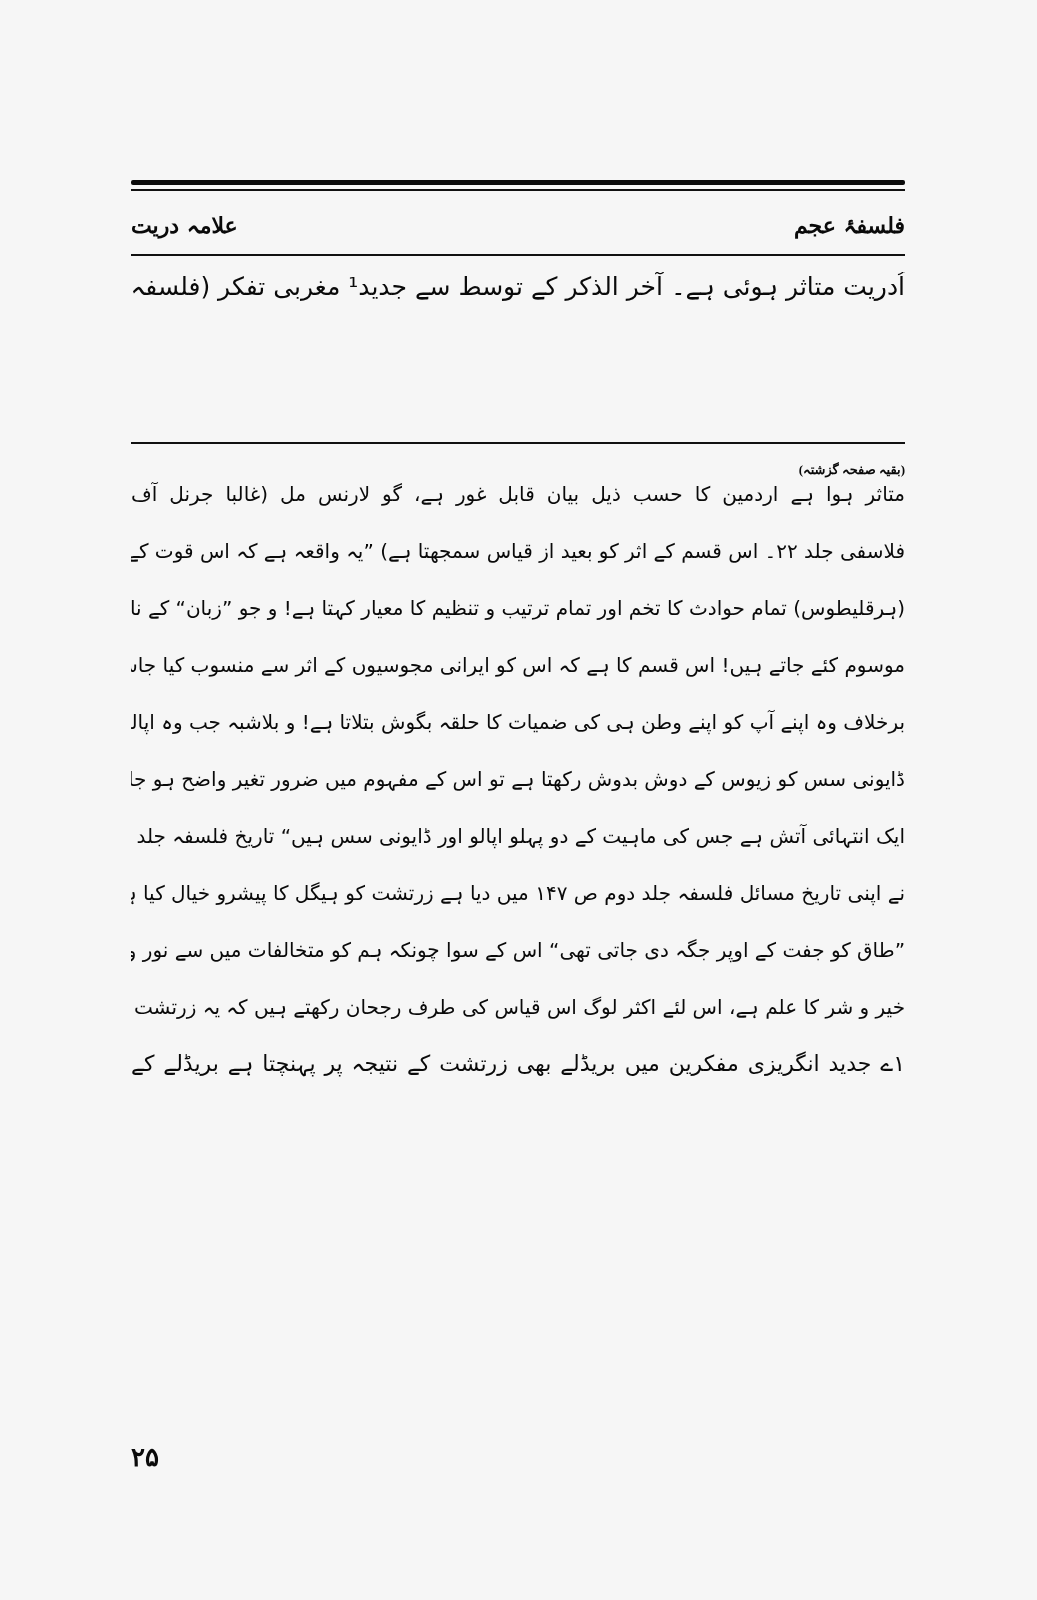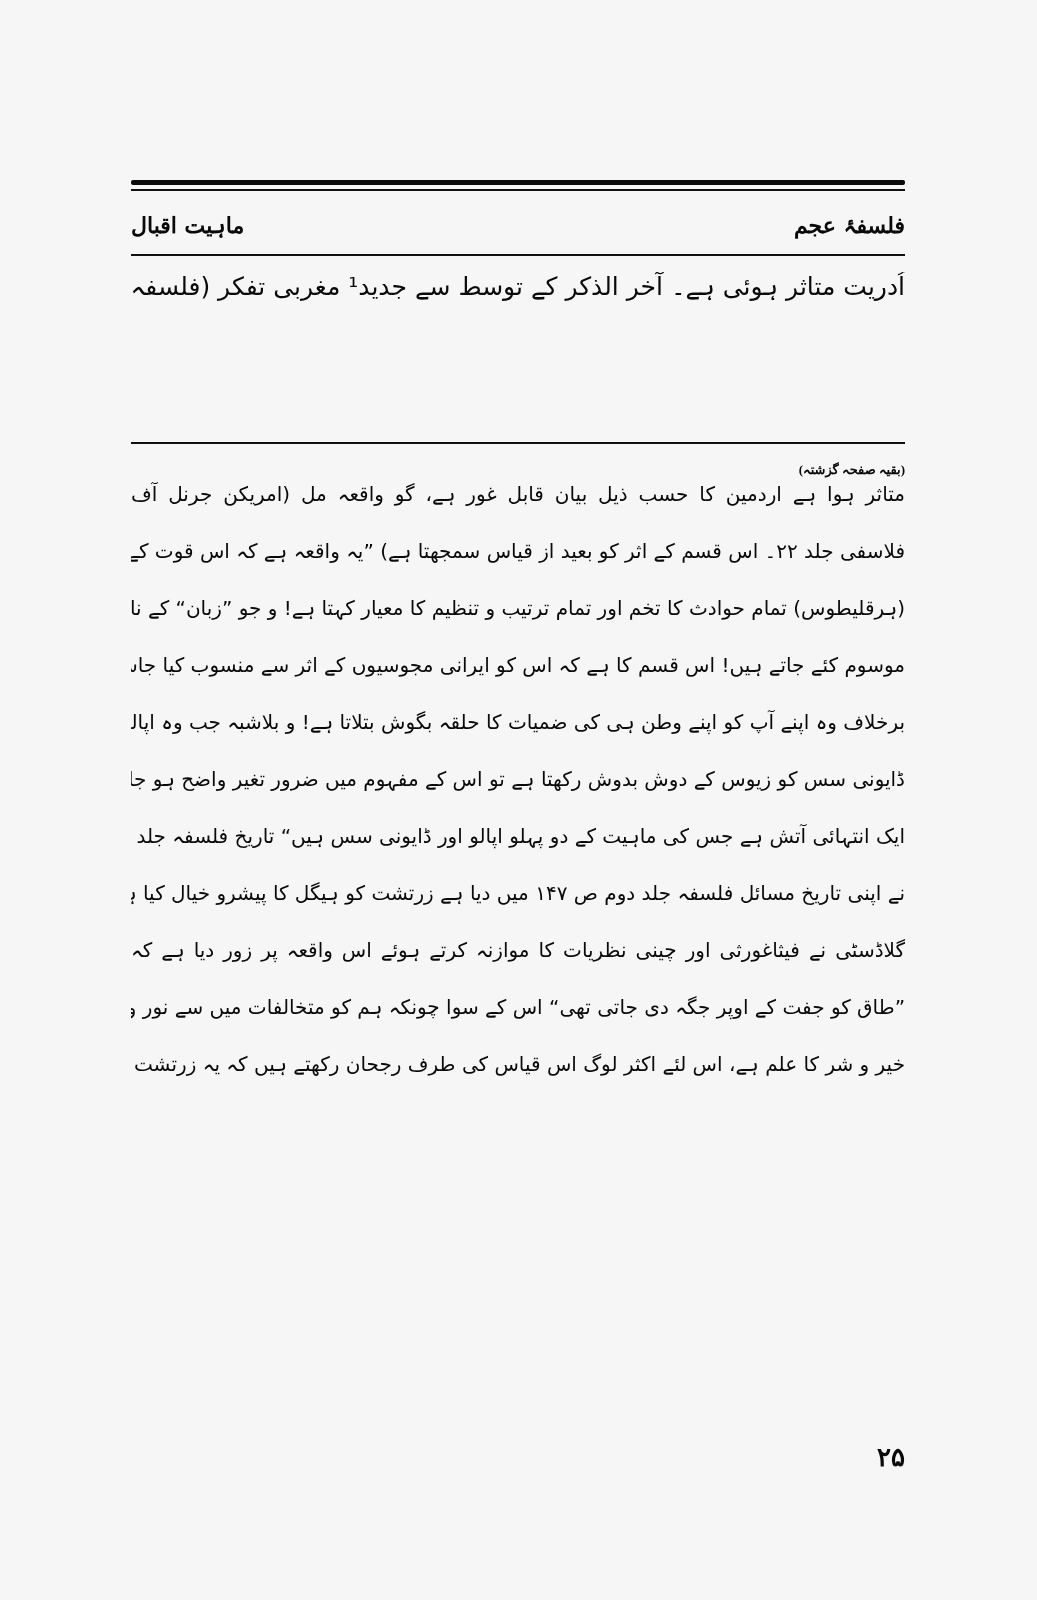--- a/index.html
+++ b/index.html
@@ -26,54 +26,54 @@
     }
     .main-line { font-size: 25px; line-height: 30px; height: 58px; white-space: nowrap; overflow: hidden; }
     .fn-line { font-size: 20px; line-height: 28px; height: 57px; white-space: nowrap; overflow: hidden; }
     .fn-line.last { text-align-last: right; }
     .continued {
       position: absolute; top: 462px; right: 0;
       direction: rtl; font-size: 13px; font-weight: bold;
       font-family: Liberation Serif, serif;
     }
     .page-number {
-      position: absolute; top: 1442px; left: 0; width: 774px; text-align: right;
+      position: absolute; top: 1442px; left: 0; width: 774px; text-align: left;
       font-family: "DejaVu Serif", serif; font-weight: bold; font-size: 26px; direction: rtl;
     }
   </style>
 </head>
 <body>
 
 <div class="page">
   <div class="rule-thick" style="top:180px;"></div>
   <div class="rule-thin" style="top:189px;"></div>
 
   <div class="running-head">
     <span>فلسفۂ عجم</span>
-    <span>ماہیت اقبال</span>
+    <span>علامہ دریت</span>
   </div>
 
   <div class="rule-thin" style="top:254px;"></div>
 
   <div class="body-text" style="top:272px;">
     <div class="main-line">اُدریت متاثر ہوئی ہے۔ آخر الذکر کے توسط سے جدید¹ مغربی تفکر (فلسفہ)</div>
   </div>
 
   <div class="rule-thin" style="top:442px;"></div>
 
   <div class="continued">(بقیہ صفحہ گزشتہ)</div>
 
   <div class="body-text" style="top:480px;">
-    <div class="fn-line">متاثر ہوا ہے اردمین کا حسب ذیل بیان قابل غور ہے، گو واقعہ مل (امریکن جرنل آف</div>
+    <div class="fn-line">متاثر ہوا ہے اردمین کا حسب ذیل بیان قابل غور ہے، گو لارنس مل (غالبا جرنل آف</div>
     <div class="fn-line">فلاسفی جلد ۲۲۔ اس قسم کے اثر کو بعید از قیاس سمجھتا ہے) ”یہ واقعہ ہے کہ اس قوت کے فرمانبردار جن کو</div>
     <div class="fn-line">(ہرقلیطوس) تمام حوادث کا تخم اور تمام ترتیب و تنظیم کا معیار کہتا ہے! و جو ”زبان“ کے نام سے</div>
     <div class="fn-line">موسوم کئے جاتے ہیں! اس قسم کا ہے کہ اس کو ایرانی مجوسیوں کے اثر سے منسوب کیا جاسکتا ہے! اسکے</div>
     <div class="fn-line">برخلاف وہ اپنے آپ کو اپنے وطن ہی کی ضمیات کا حلقہ بگوش بتلاتا ہے! و بلاشبہ جب وہ اپالو اور</div>
     <div class="fn-line">ڈایونی سس کو زیوس کے دوش بدوش رکھتا ہے تو اس کے مفہوم میں ضرور تغیر واضح ہو جاتا ہے“ یعنی زیوس</div>
     <div class="fn-line">ایک انتہائی آتش ہے جس کی ماہیت کے دو پہلو اپالو اور ڈایونی سس ہیں“ تاریخ فلسفہ جلد اول ص ۵۰</div>
     <div class="fn-line last">نے اپنی تاریخ مسائل فلسفہ جلد دوم ص ۱۴۷ میں دیا ہے زرتشت کو ہیگل کا پیشرو خیال کیا ہے۔</div>
-    <div class="fn-line">گلاڈسٹی نے فیثاغورثی اور چینی نظریات کا موازنہ کرتے ہوئے اس واقعہ پر زور دیا ہے کہ</div>
     <div class="fn-line">”طاق کو جفت کے اوپر جگہ دی جاتی تھی“ اس کے سوا چونکہ ہم کو متخالفات میں سے نور و ظلمت، اور</div>
     <div class="fn-line">خیر و شر کا علم ہے، اس لئے اکثر لوگ اس قیاس کی طرف رجحان رکھتے ہیں کہ یہ زرتشت ہی</div>
+    <div class="fn-line" style="font-size:22px;">۱ے جدید انگریزی مفکرین میں بریڈلے بھی زرتشت کے نتیجہ پر پہنچتا ہے بریڈلے کے</div>
   </div>
 
   <div class="page-number">۲۵</div>
 </div>
 
 </body></html>

